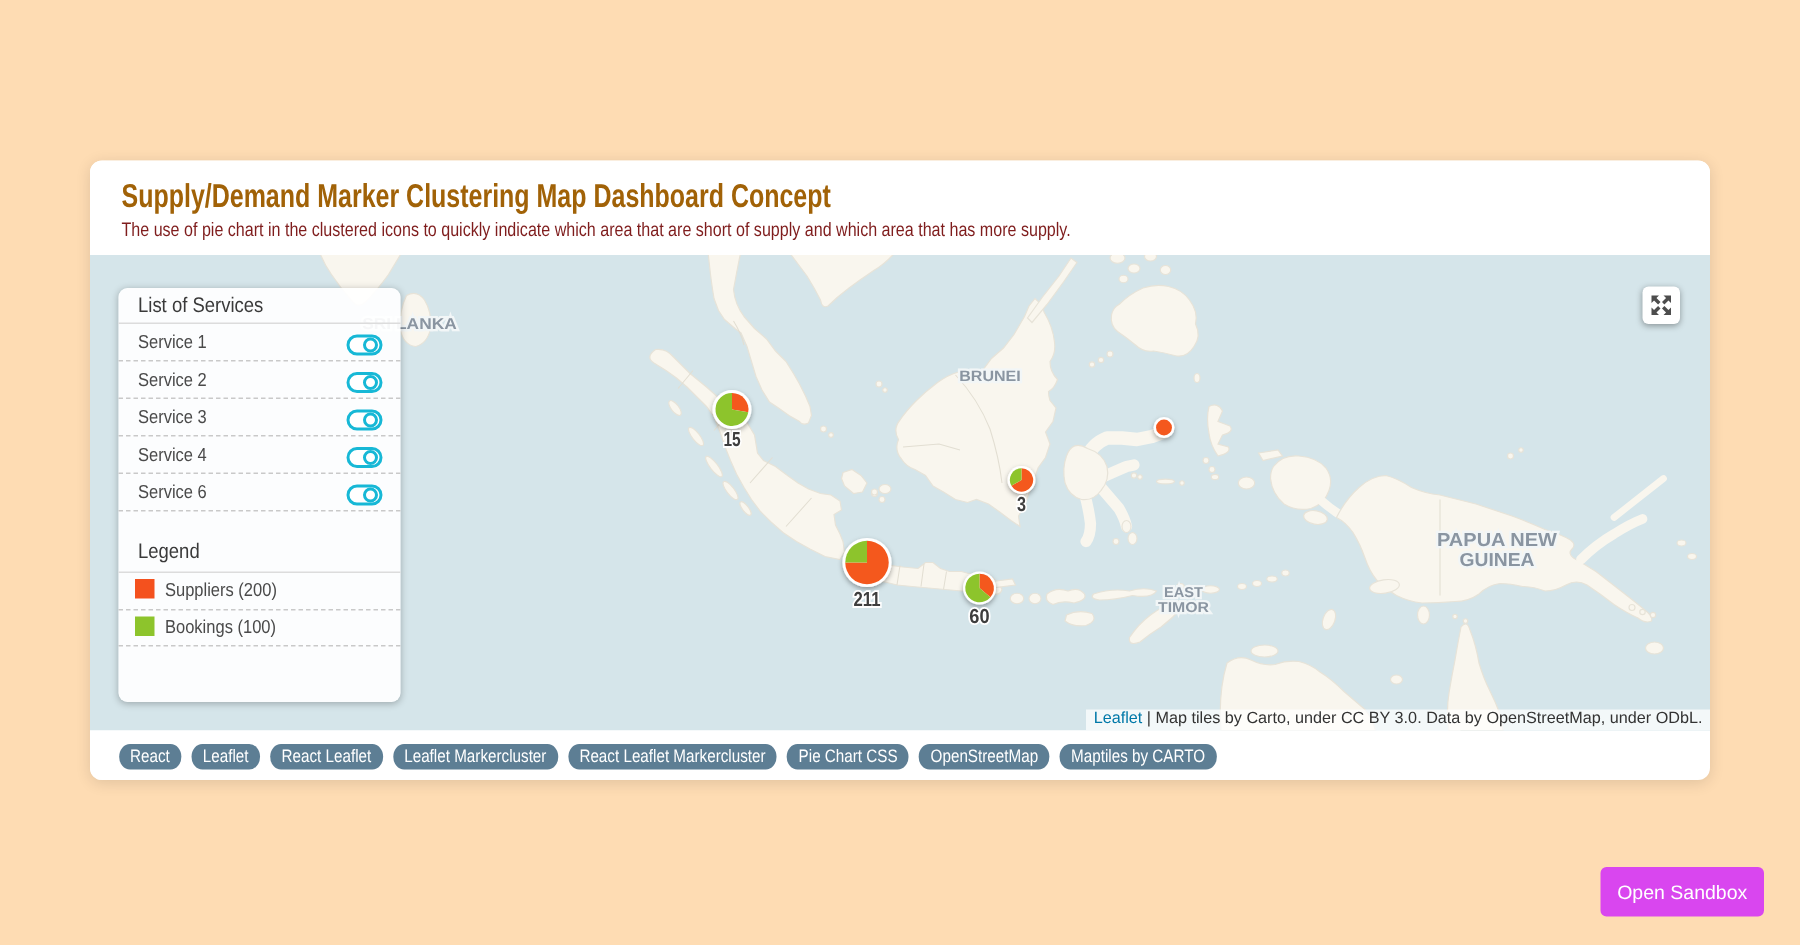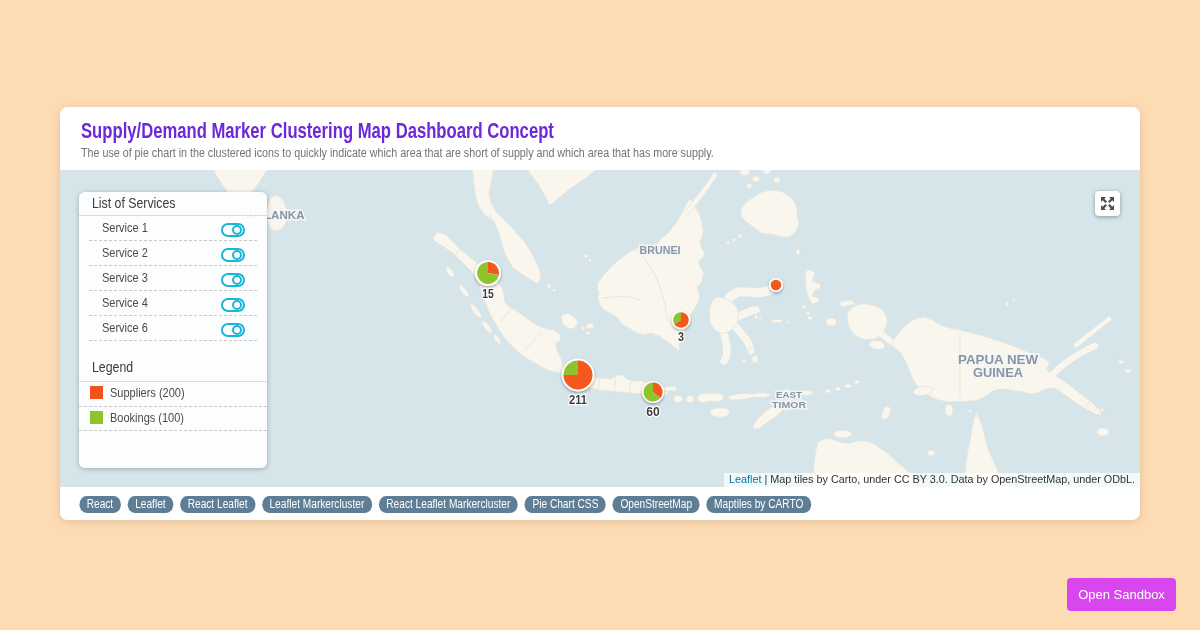--- a/index.html
+++ b/index.html
@@ -1,29 +1,29 @@
 <!DOCTYPE html>
 <html><head>
 <meta charset="utf-8">
 <style>
   html,body{margin:0;padding:0;}
   body{width:1200px;height:630px;background:#fedcb3;font-family:"Liberation Sans",sans-serif;position:relative;overflow:hidden;}
   .card{position:absolute;left:60px;top:107px;width:1080px;height:413px;background:#fff;border-radius:8px;box-shadow:0 2px 10px rgba(0,0,0,0.12);overflow:hidden;}
   .hdr{position:absolute;left:0;top:0;right:0;height:63px;background:#fff;}
-  .hdr h1{margin:0;padding:12px 0 0 21px;font-size:22px;line-height:24px;color:#6d28d9;font-weight:bold;white-space:nowrap;}
+  .hdr h1{margin:0;padding:12px 0 0 21px;font-size:22px;line-height:24px;color:#a16207;font-weight:bold;white-space:nowrap;}
   .hdr h1 span{display:inline-block;transform:scaleX(0.757);transform-origin:0 50%;}
-  .hdr p{margin:0;padding:2px 0 0 21px;font-size:13px;line-height:15px;color:#737373;white-space:nowrap;}
+  .hdr p{margin:0;padding:2px 0 0 21px;font-size:13px;line-height:15px;color:#7f1d1d;white-space:nowrap;}
   .hdr p span{display:inline-block;transform:scaleX(0.824);transform-origin:0 50%;}
   .map{position:absolute;left:0;top:63px;width:1080px;height:317px;background:#d5e5ea;overflow:hidden;}
   .tags{position:absolute;left:0;bottom:0;width:1080px;height:33px;background:#fff;box-sizing:border-box;transform:scaleX(0.846);transform-origin:0 50%;padding-left:22.5px;}
   .tag{display:inline-block;height:17px;line-height:17px;padding:0 9px;margin:9px 8px 0 0;border-radius:9px;background:#5d7e94;color:#fff;font-size:12px;vertical-align:top;}
   .panel{position:absolute;left:19px;top:22px;width:188px;height:276px;background:rgba(255,255,255,0.92);border-radius:6px;box-shadow:0 1px 5px rgba(0,0,0,0.25);box-sizing:border-box;font-size:12.5px;color:#4a4a4a;}
   .panel .ttl{font-size:14px;line-height:15px;color:#3a3a3a;padding:4px 12px 4px 13px;border-bottom:1px solid #dcdcdc;}
   .cx{display:inline-block;transform:scaleX(0.88);transform-origin:0 50%;white-space:nowrap;}
-  .row{height:24px;line-height:24px;margin:0 10px;padding:0 11px 0 13px;border-bottom:1px dashed #c9c9c9;position:relative;}
+  .row{height:24px;line-height:24px;margin:0 0;padding:0 11px 0 13px;border-bottom:1px dashed #c9c9c9;position:relative;}
   .tog{position:absolute;right:12px;top:7px;width:24px;height:14px;border:2.2px solid #17b8d6;border-radius:7.5px;box-sizing:border-box;background:#fff;}
   .tog i{position:absolute;right:0.8px;top:-0.2px;width:10px;height:10px;border:2.1px solid #17b8d6;border-radius:50%;box-sizing:border-box;background:#fff;}
   .lgttl{font-size:14px;line-height:15px;color:#3a3a3a;padding:19px 16px 6px 13px;border-bottom:1px solid #dcdcdc;}
   .lrow{height:23.5px;line-height:23.5px;padding:0 11px 0 11px;border-bottom:1px dashed #c9c9c9;}
   .sq{display:inline-block;width:13px;height:13px;margin:-2px 7px 0 0;vertical-align:middle;}
   .attr{position:absolute;right:0;bottom:0;height:13px;line-height:13px;background:rgba(255,255,255,0.72);font-size:10.8px;color:#333;padding:0 5px 1px 5px;}
   .attr a{color:#0078A8;text-decoration:none;}
   .fs{position:absolute;right:20px;top:21px;width:25px;height:25px;background:#fff;border-radius:4px;box-shadow:0 1px 4px rgba(0,0,0,0.35);}
   .osb{position:absolute;left:1067px;top:578px;width:109px;height:33px;background:#d946ef;border-radius:4px;color:#fff;font-size:13px;line-height:33px;text-align:center;}
 </style>

